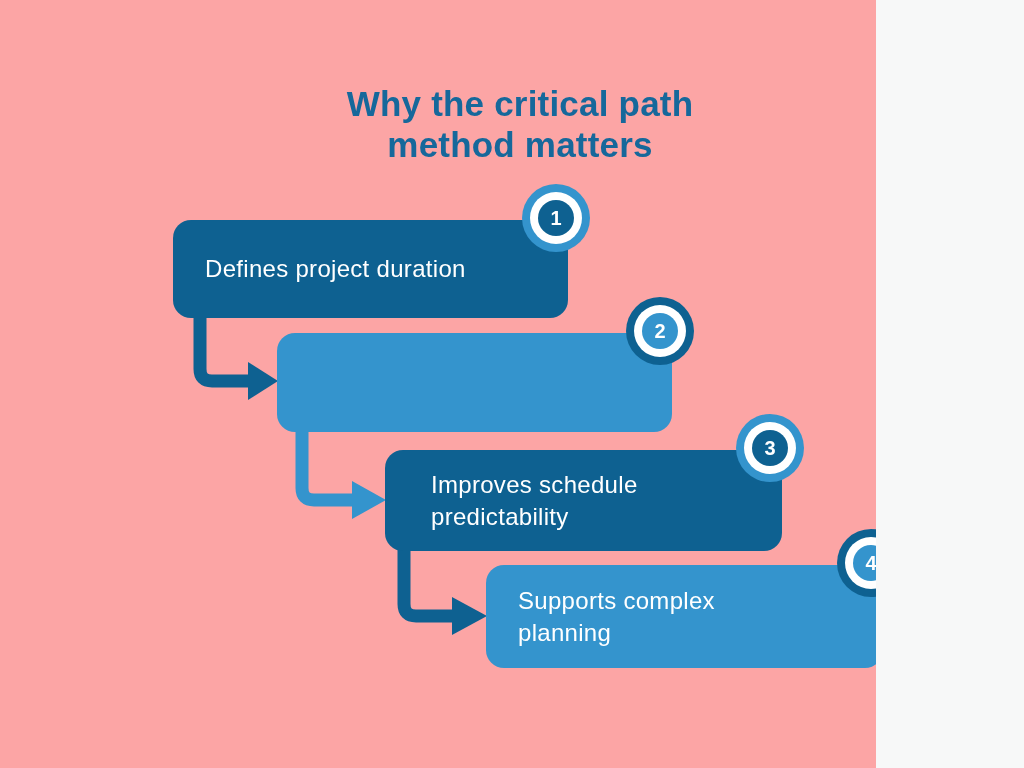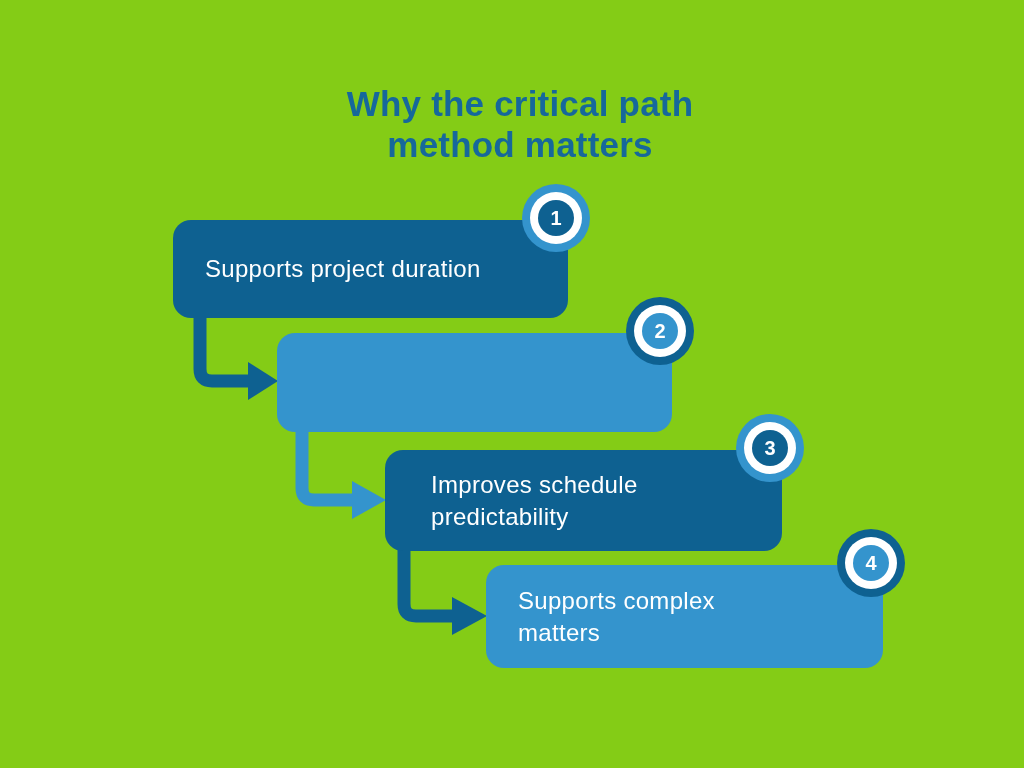--- a/index.html
+++ b/index.html
@@ -3,23 +3,23 @@
 <meta charset="utf-8">
 <style>
   html, body {
     margin: 0;
     padding: 0;
     background: #f7f8f8;
     font-family: "Liberation Sans", sans-serif;
   }
   .canvas {
     position: relative;
-    width: 1024px;
+    width: 876px;
     height: 768px;
-    background: #84cc16;
+    background: #fca5a5;
     overflow: hidden;
   }
   .title {
     position: absolute;
     top: 84px;
     left: 8px;
     width: 1024px;
     margin: 0;
     text-align: center;
     font-size: 35px;
@@ -120,21 +120,21 @@
       <polygon points="352,481 352,519 386,500" fill="#3494cd"></polygon>
     </g>
 
     <g>
       <path d="M404 542 L404 604 Q404 616 416 616 L454 616" fill="none" stroke="#0e6191" stroke-width="13"></path>
       <polygon points="452,597 452,635 487,616" fill="#0e6191"></polygon>
     </g>
   </svg>
 
   <div class="step step-1 dark">
-    <span class="label">Supports project duration</span>
+    <span class="label">Defines project duration</span>
     <div class="badge scheme-a">
       <div class="ring">
         <div class="inner">
           <span class="num">1</span>
         </div>
       </div>
     </div>
   </div>
 
   <div class="step step-2 light">
@@ -154,21 +154,21 @@
       <div class="ring">
         <div class="inner">
           <span class="num">3</span>
         </div>
       </div>
     </div>
   </div>
 
   <div class="step step-4 light">
     <span class="label">Supports complex
-matters</span>
+planning</span>
     <div class="badge scheme-b">
       <div class="ring">
         <div class="inner">
           <span class="num">4</span>
         </div>
       </div>
     </div>
   </div>
 
 </div>

